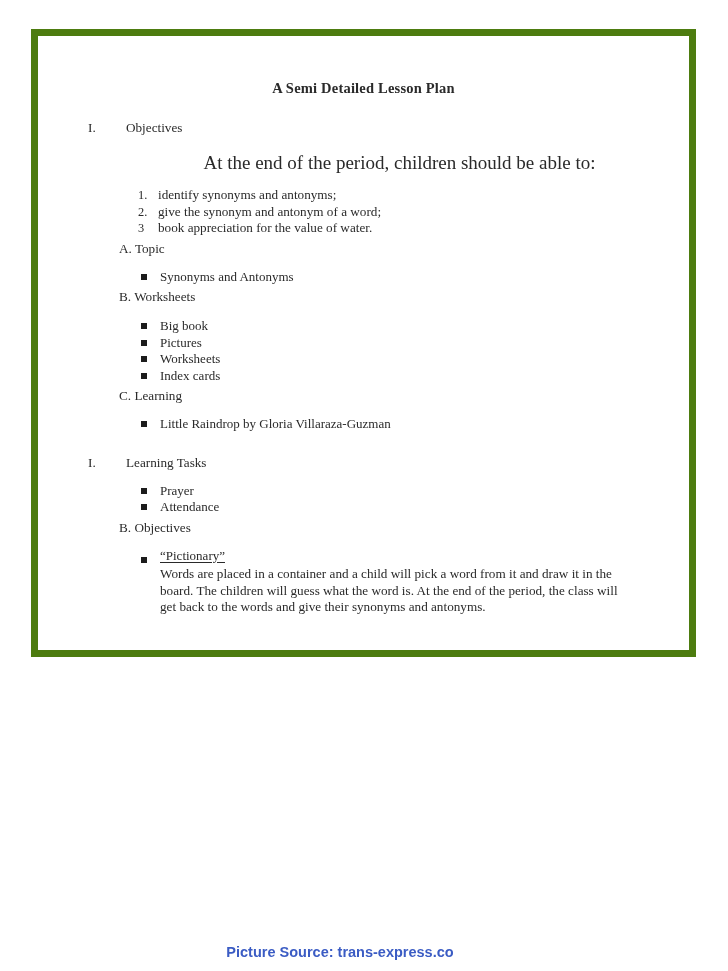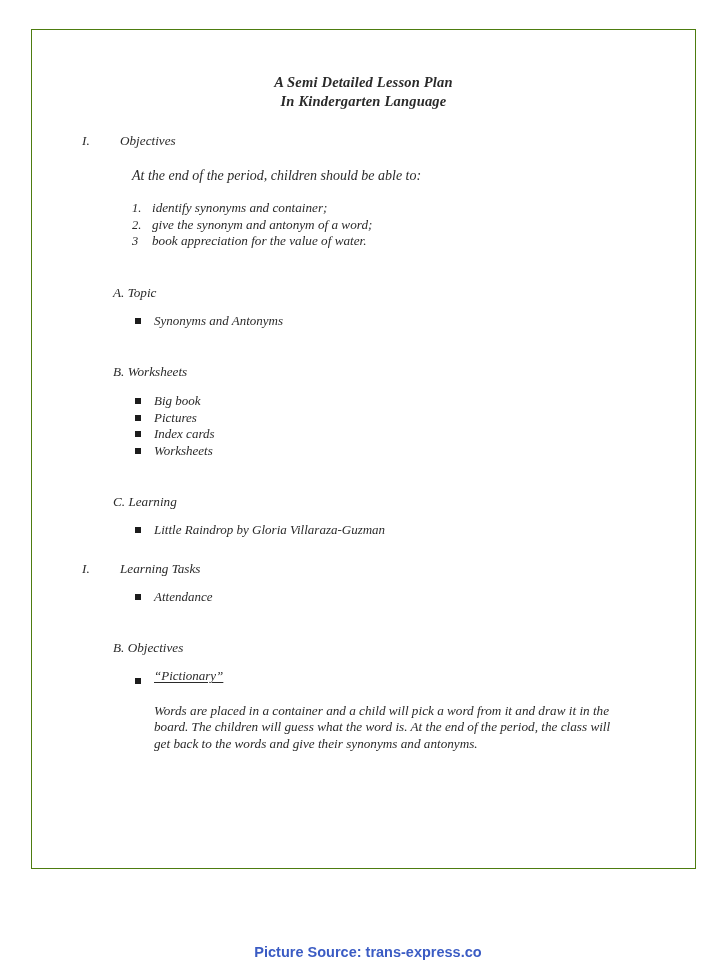--- a/index.html
+++ b/index.html
@@ -14,26 +14,25 @@
     font-family: "Liberation Serif", "DejaVu Serif", serif;
     overflow: hidden;
   }
 
   
   .page-sheet {
     position: absolute;
     left: 31px;
     top: 29px;
     width: 665px;
-    height: 840px;
+    height: 628px;
     background: #ffffff;
-    border: 1px solid #4d7c0f;
+    border: 7px solid #4d7c0f;
     box-sizing: border-box;
     box-shadow: 0 0 0 0 transparent;
-    font-style: italic;
   }
   .page-inner {
     position: absolute;
     left: 0;
     top: 0;
     width: 100%;
     height: 100%;
     color: #2a2a2a;
   }
 
@@ -68,21 +67,22 @@
     font-size: 13.2px;
   }
   .roman-label {
     font-size: 13.2px;
     text-align: right;
   }
 
   .lead-line {
     margin-top: 19px;
     margin-left: 50px;
-    font-size: 14px;
+    font-size: 19px;
+    text-align: center;
   }
 
   
   .num-list {
     margin: 16px 0 0 50px;
     padding: 0;
     list-style: none;
   }
   .num-list li {
     display: flex;
@@ -91,21 +91,21 @@
     font-size: 13.2px;
   }
   .num-marker {
     width: 20px;
     flex: 0 0 20px;
     font-size: 12.4px;
   }
 
   
   .letter-head {
-    margin-top: 35px;
+    margin-top: 4px;
     margin-left: 31px;
     font-size: 13.2px;
   }
 
   
   .sq-list {
     margin: 12px 0 0 53px;
     padding: 0;
     list-style: none;
   }
@@ -134,65 +134,63 @@
 
   
   .sq-list li.underlined {
     text-decoration: underline;
     text-underline-offset: 2px;
     align-items: flex-end;
   }
 
   
   .para {
-    margin: 18px 0 0 72px;
+    margin: 2px 0 0 72px;
     width: 472px;
     font-size: 13.2px;
     line-height: 16.5px;
     text-align: left;
   }
 
   
   .caption {
     position: absolute;
     left: 0;
     top: 944px;
     width: 680px;
     text-align: center;
     font-family: "Liberation Sans", "DejaVu Sans", sans-serif;
     font-weight: bold;
     font-size: 14.5px;
     color: #3b5cc4;
-    margin-left: 28px;
   }
 </style>
 </head>
 <body>
 
 <div class="page-sheet">
   <div class="page-inner">
 
     <div class="doc-title">
       <span class="tline">A Semi Detailed Lesson Plan</span>
-      <span class="tline">In Kindergarten Language</span>
     </div>
 
     <div class="body-area">
 
       <div class="roman-row">
         <span class="roman-num">I.</span>
         <span class="roman-label">Objectives</span>
       </div>
 
       <div class="lead-line">At the end of the period, children should be able to:</div>
 
       <ul class="num-list">
         <li>
           <span class="num-marker">1.</span>
-          <span>identify synonyms and container;</span>
+          <span>identify synonyms and antonyms;</span>
         </li>
         <li>
           <span class="num-marker">2.</span>
           <span>give the synonym and antonym of a word;</span>
         </li>
         <li>
           <span class="num-marker">3</span>
           <span>book appreciation for the value of water.</span>
         </li>
       </ul>
@@ -211,44 +209,48 @@
         <li>
           <span class="sq-bullet"></span>
           <span>Big book</span>
         </li>
         <li>
           <span class="sq-bullet"></span>
           <span>Pictures</span>
         </li>
         <li>
           <span class="sq-bullet"></span>
+          <span>Worksheets</span>
+        </li>
+        <li>
+          <span class="sq-bullet"></span>
           <span>Index cards</span>
-        </li>
-        <li>
-          <span class="sq-bullet"></span>
-          <span>Worksheets</span>
         </li>
       </ul>
 
       <div class="letter-head">C. Learning</div>
       <ul class="sq-list">
         <li>
           <span class="sq-bullet"></span>
           <span>Little Raindrop by Gloria Villaraza-Guzman</span>
         </li>
       </ul>
 
       <div class="roman-row">
         <span class="roman-num">I.</span>
         <span class="roman-label">Learning Tasks</span>
       </div>
 
       <ul class="sq-list">
         <li>
           <span class="sq-bullet"></span>
+          <span>Prayer</span>
+        </li>
+        <li>
+          <span class="sq-bullet"></span>
           <span>Attendance</span>
         </li>
       </ul>
 
       <div class="letter-head">B. Objectives</div>
       <ul class="sq-list">
         <li class="underlined">
           <span class="sq-bullet"></span>
           <span>“Pictionary”</span>
         </li>

